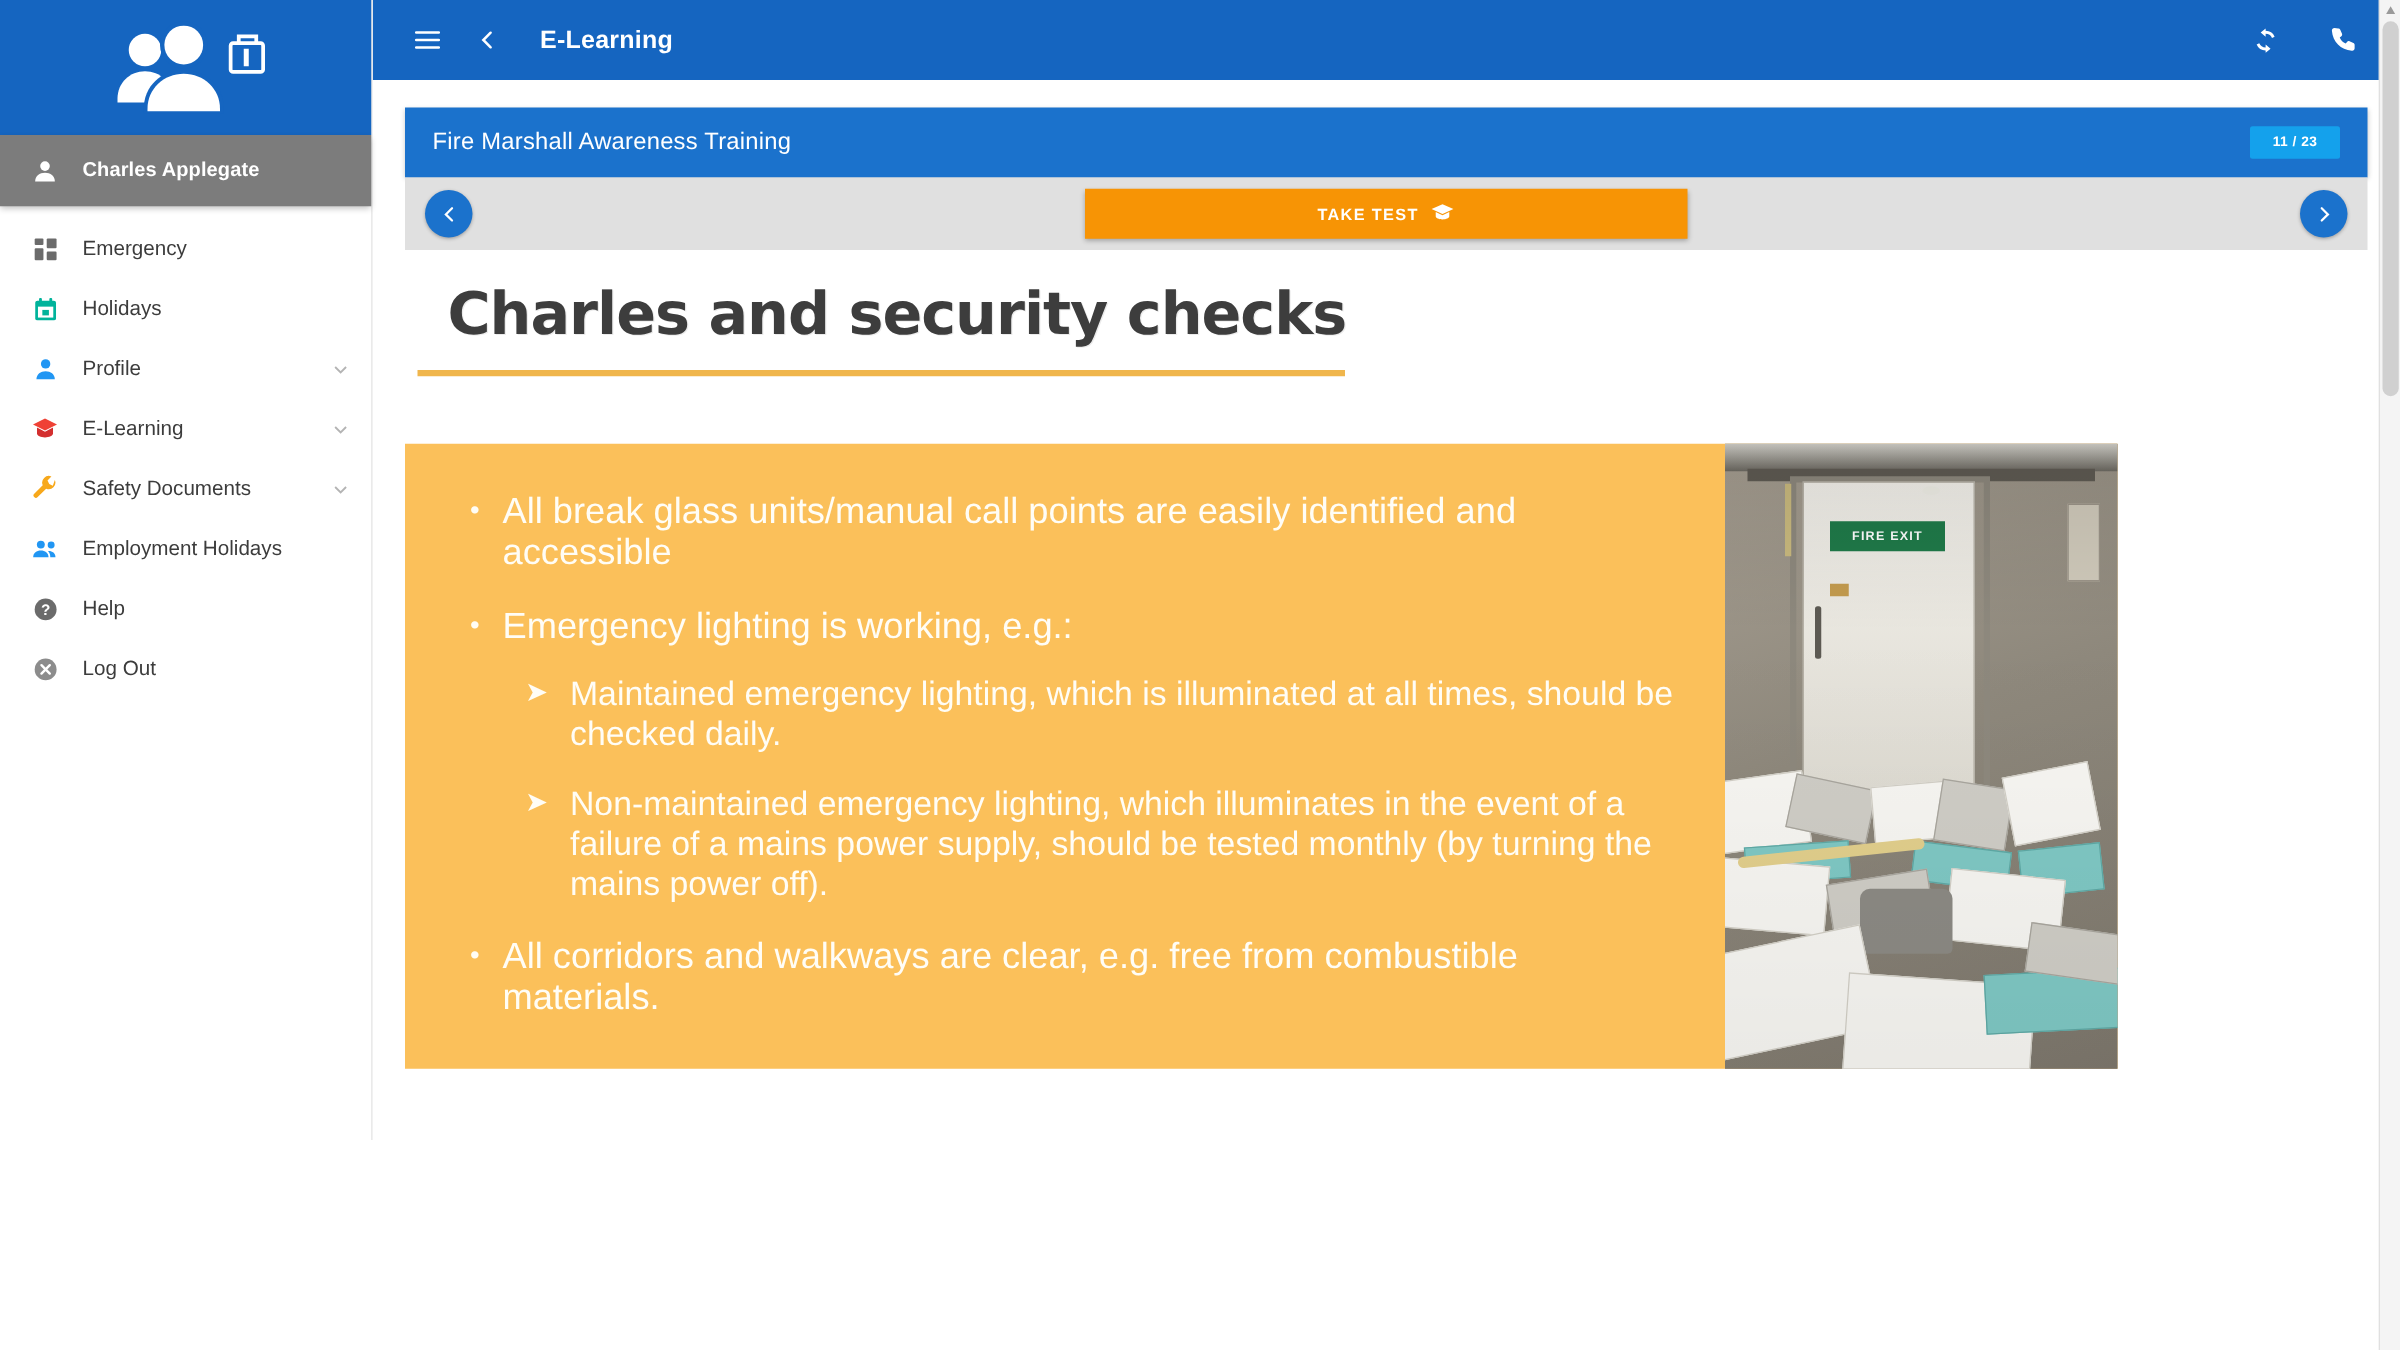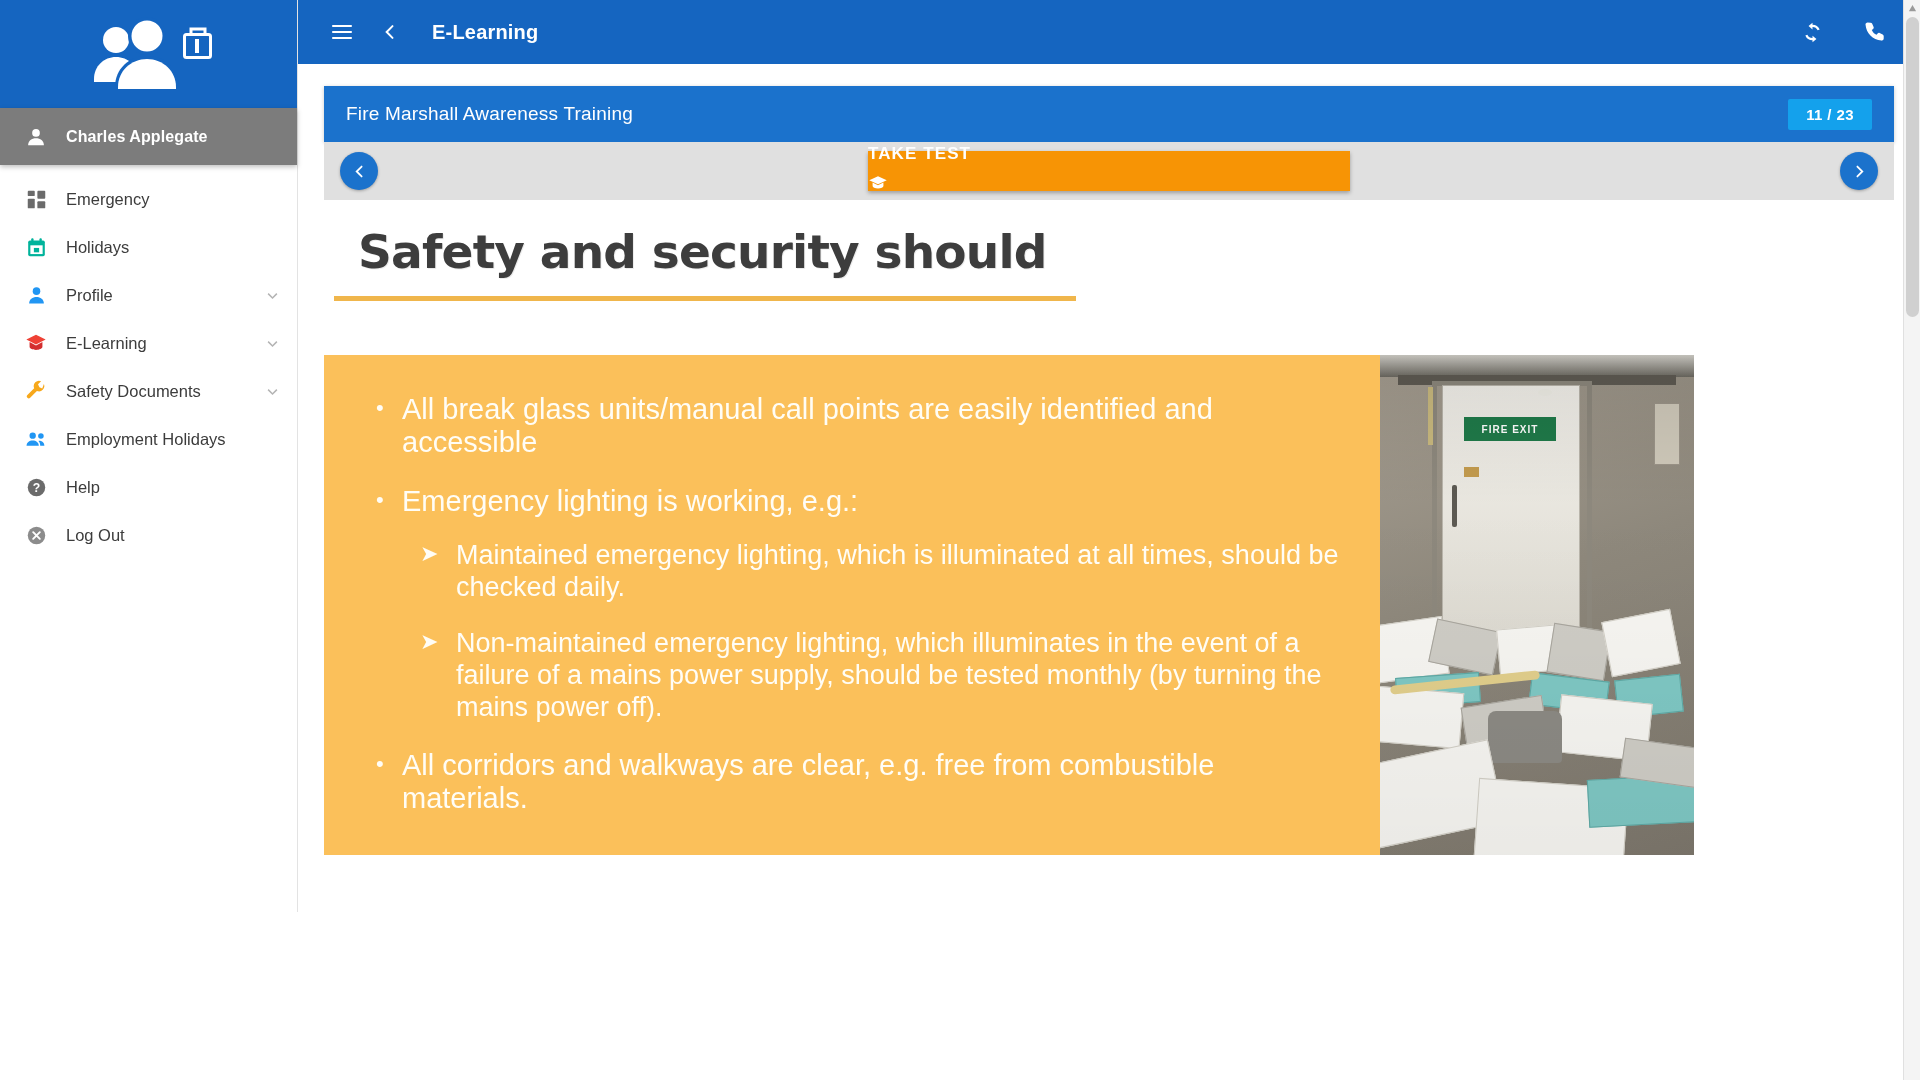--- a/index.html
+++ b/index.html
@@ -118,21 +118,21 @@
     padding: 0 22px;
     box-shadow: 0 1px 4px rgba(0,0,0,.22);
   }
   .course-title {
     color:#fff; font-size:19px; font-weight:normal; letter-spacing:.2px;
   }
   .page-badge {
     margin-left:auto;
     background:#14a1ec;
     color:#ffffff;
-    font-size:15px;
+    font-size:11px;
     font-weight:bold;
     padding: 7px 18px;
     border-radius: 2px;
     letter-spacing:.4px;
   }
 
   .nav-strip {
     background: #e0e0e0;
     height: 58px;
     display: flex;
@@ -145,31 +145,30 @@
     border-radius: 50%;
     background: #1b72cc;
     display:flex; align-items:center; justify-content:center;
     cursor:pointer;
     box-shadow: 0 1px 3px rgba(0,0,0,.3);
     flex: 0 0 auto;
   }
   .take-test {
     background: #f79405;
     color: #ffffff;
-    font-size: 17px;
+    font-size: 13px;
     font-weight: bold;
     letter-spacing: 1.1px;
     height: 40px;
     width: 482px;
     margin: 0 auto;
-    display:flex; justify-content:center;
+    display:flex; align-items:center; justify-content:center;
     gap: 9px;
     cursor:pointer;
     box-shadow: 0 2px 4px rgba(0,0,0,.3);
-    flex-direction: column;
   }
 
   
   .slide { padding: 0 26px; }
   .slide-title-row { padding: 24px 10px 0 10px; }
   .slide-title {
     font-family: "DejaVu Sans", sans-serif;
     font-size: 47px;
     font-weight: bold;
     color: #3d3d3d;
@@ -459,21 +458,21 @@
         <div class="circle-btn">
           <svg width="17" height="17" viewBox="0 0 24 24" fill="none" stroke="#ffffff" stroke-width="2.5" stroke-linecap="round">
               <path d="M9 5l7 7-7 7"></path>
             </svg>
         </div>
       </div>
     </div>
 
     <div class="slide">
       <div class="slide-title-row">
-        <div class="slide-title">Safety and security should</div>
+        <div class="slide-title">Charles and security checks</div>
         <div class="title-rule"></div>
       </div>
 
       <div class="slide-body">
         <div class="slide-text">
           <ul class="blist">
 
             <li>
               <span class="bullet-dot">•</span>
               <span>All break glass units/manual call points are easily identified and accessible</span>

